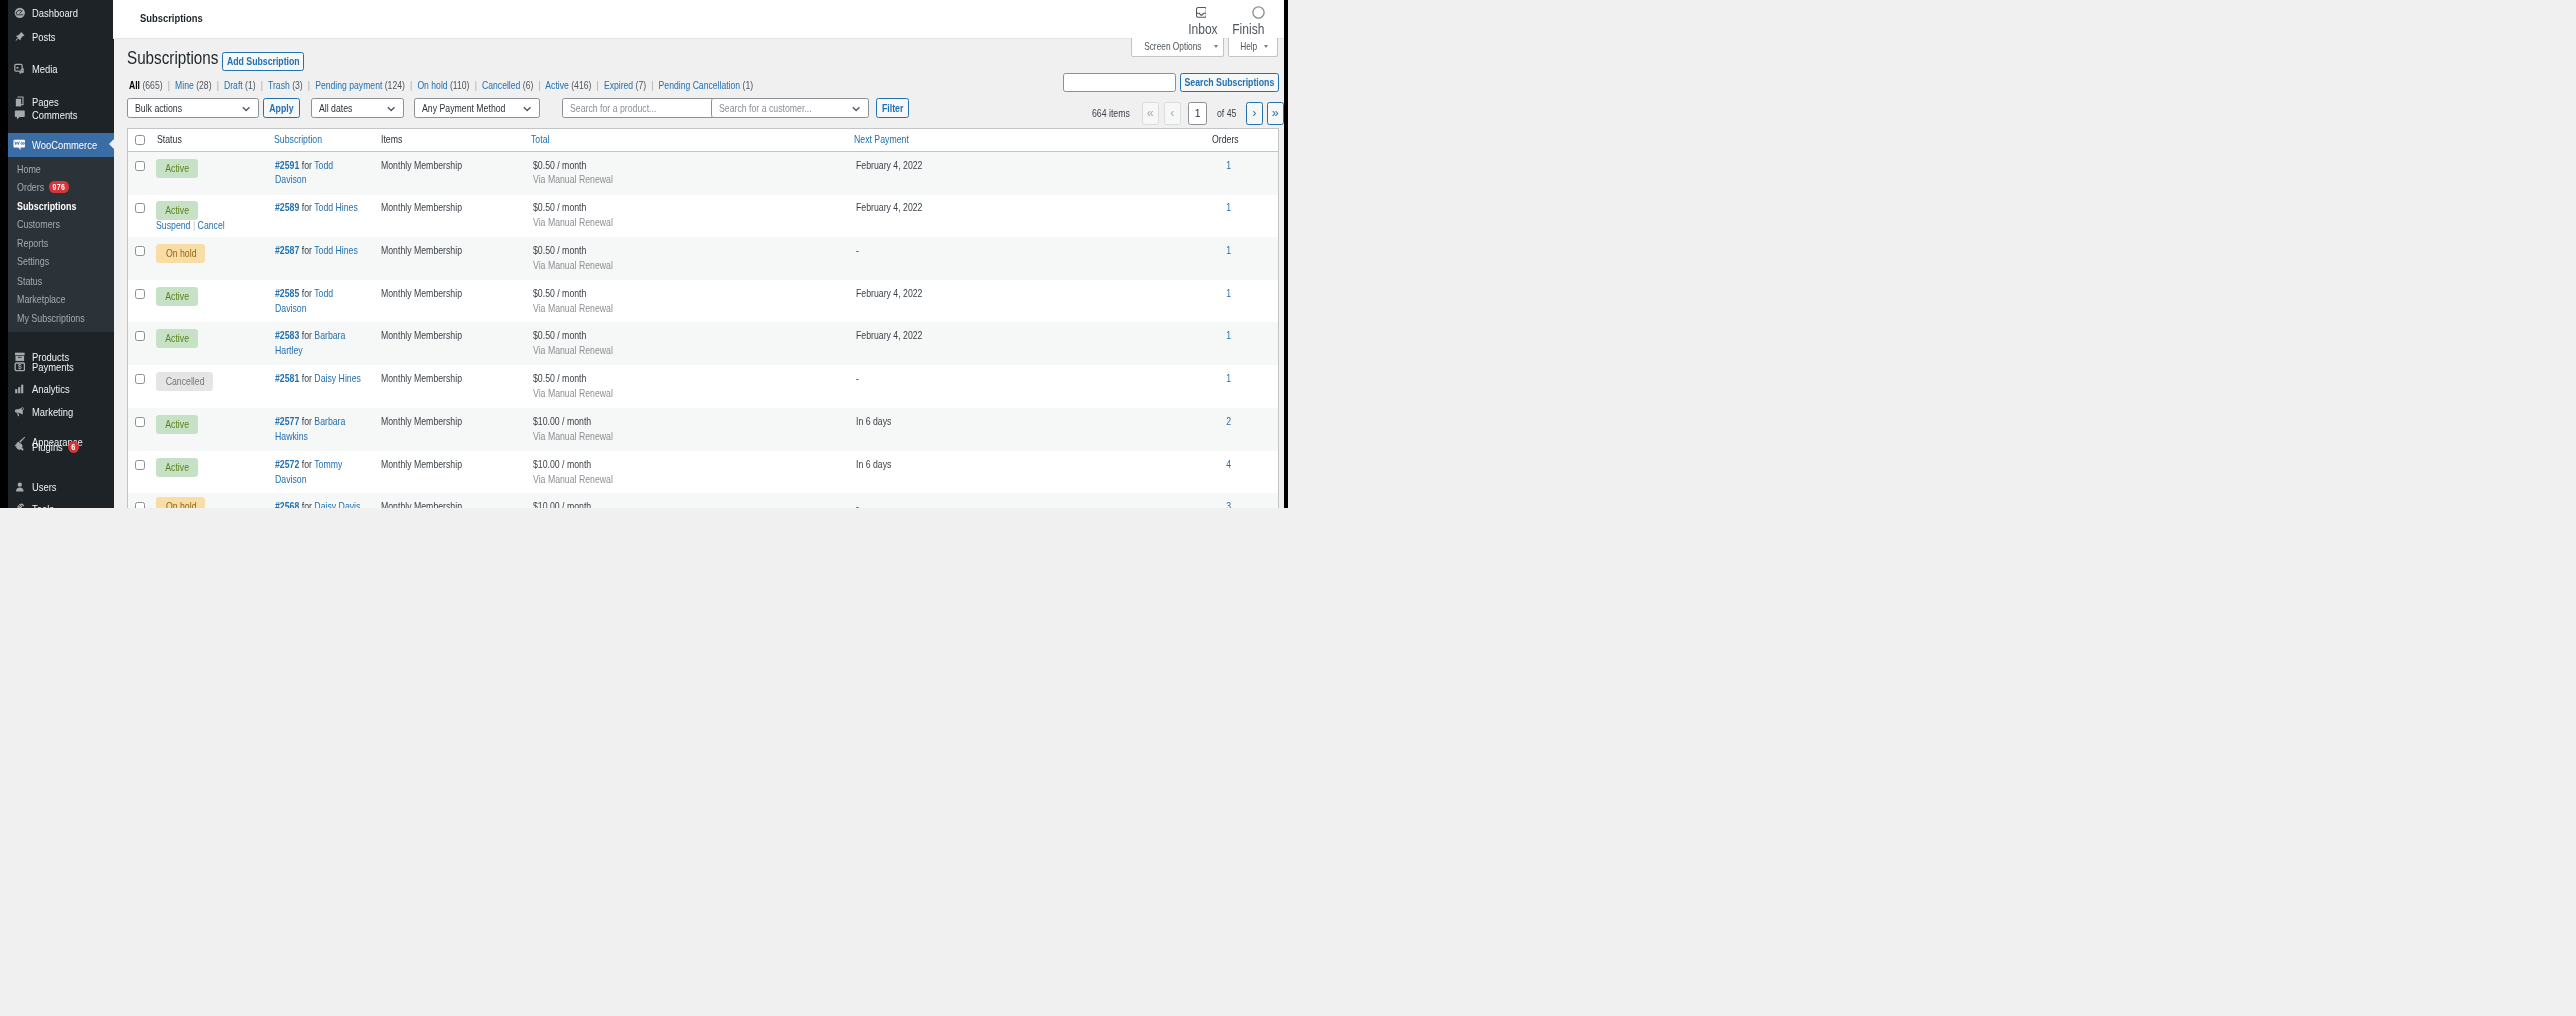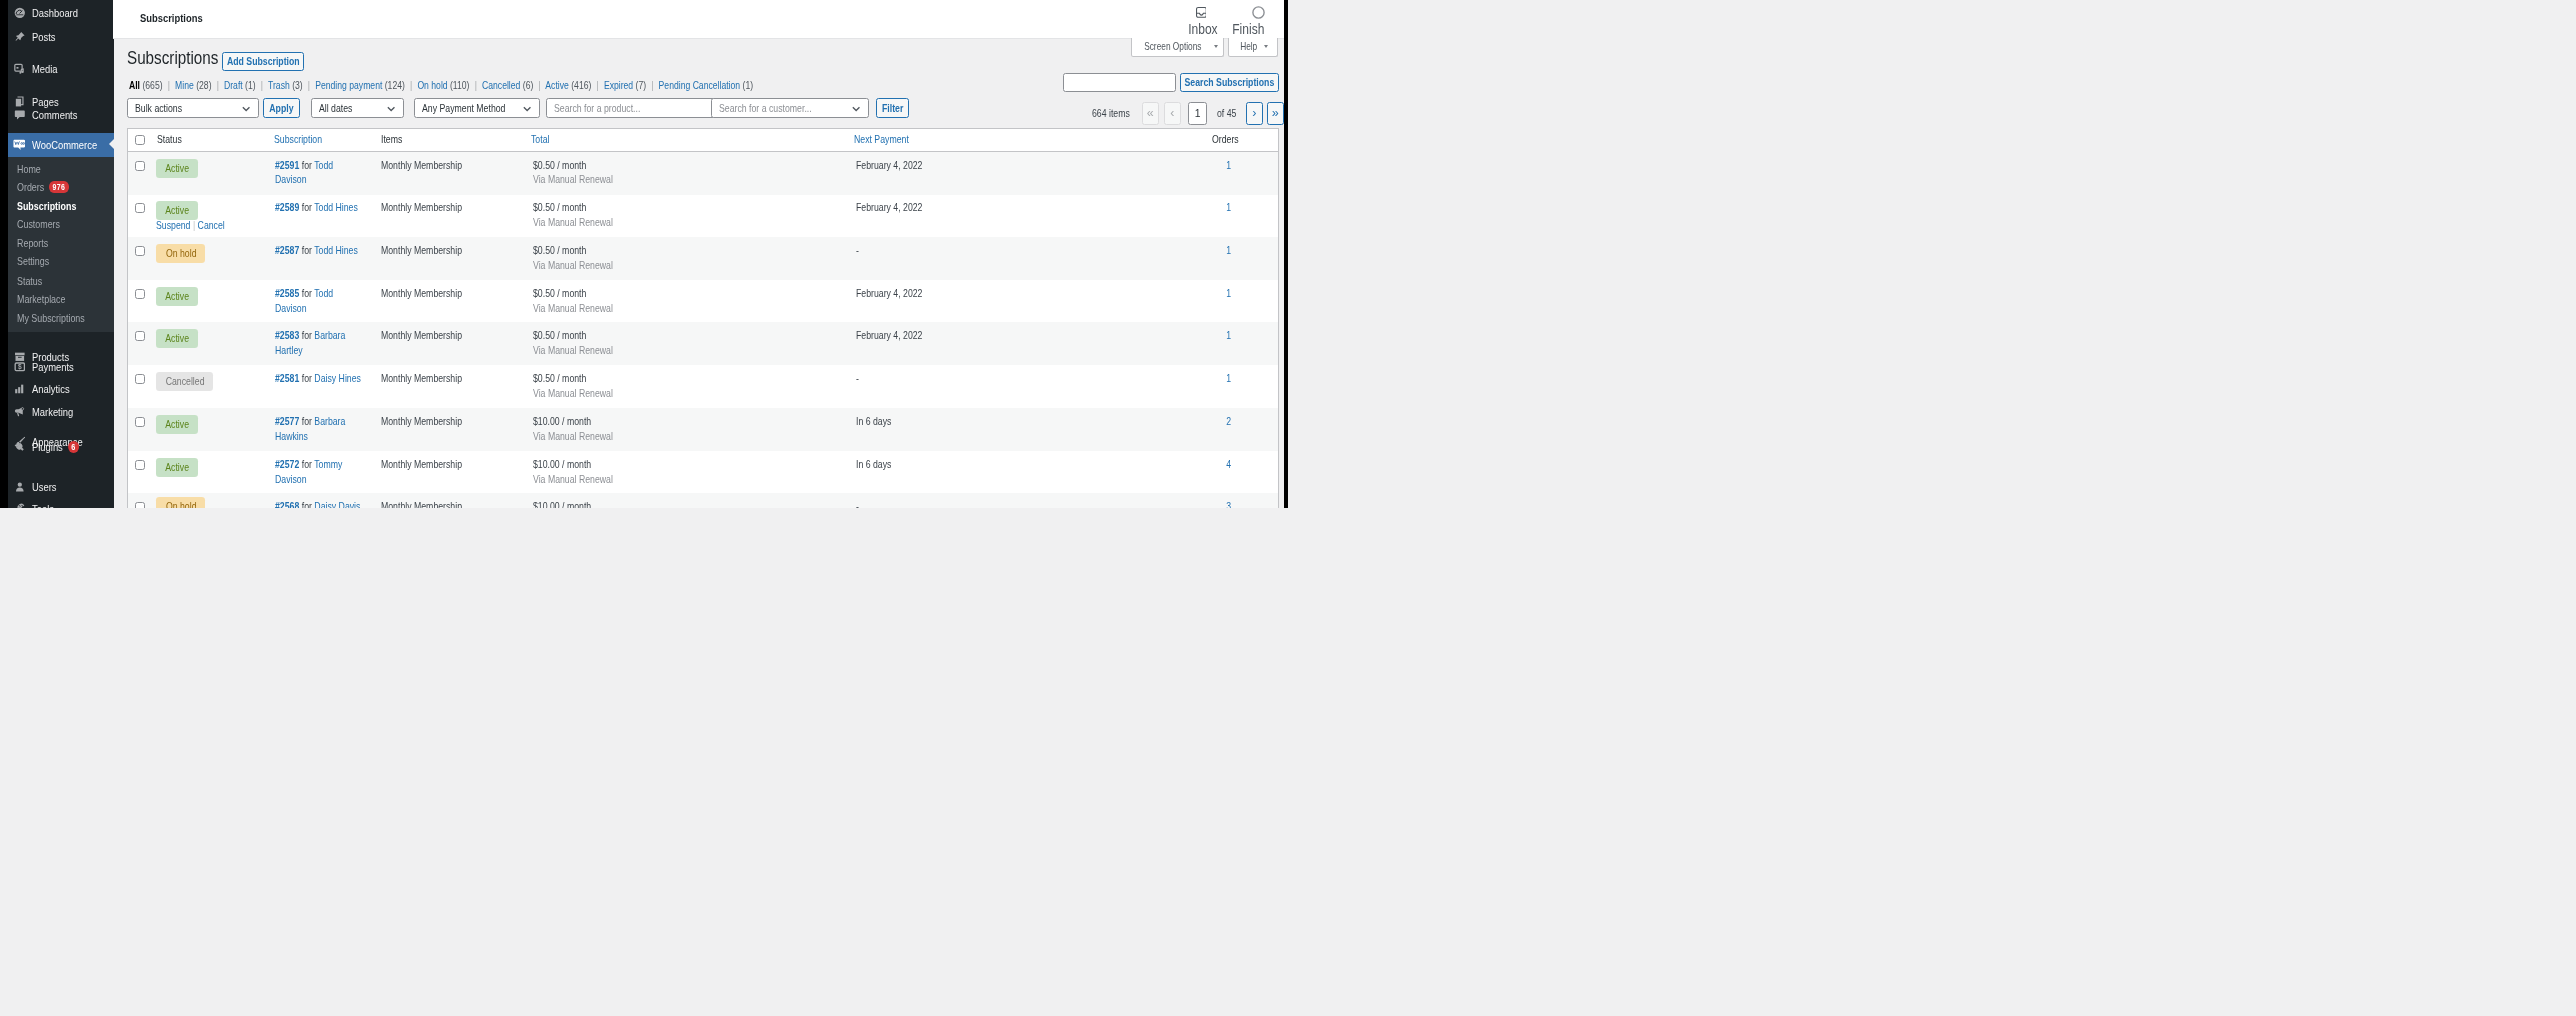--- a/index.html
+++ b/index.html
@@ -251,21 +251,21 @@
     <svg class="chev" width="8.3" height="5.8" viewBox="0 0 10 7">
       <path d="M1 1.5 5 5.5 9 1.5" fill="none" stroke="#50575e" stroke-width="1.6"></path>
     </svg>
   </div>
 <div class="sel" style="left:414px;width:126px">
     <span class="t">Any Payment Method</span>
     <svg class="chev" width="8.3" height="5.8" viewBox="0 0 10 7">
       <path d="M1 1.5 5 5.5 9 1.5" fill="none" stroke="#50575e" stroke-width="1.6"></path>
     </svg>
   </div>
-<div class="sel ph" style="left:546px;width:186px">
+<div class="sel ph" style="left:562px;width:186px">
     <span class="t">Search for a product...</span>
     <svg class="chev" width="8.3" height="5.8" viewBox="0 0 10 7">
       <path d="M1 1.5 5 5.5 9 1.5" fill="none" stroke="#50575e" stroke-width="1.6"></path>
     </svg>
   </div>
 <div class="sel ph" style="left:711px;width:158px">
     <span class="t">Search for a customer...</span>
     <svg class="chev" width="8.3" height="5.8" viewBox="0 0 10 7">
       <path d="M1 1.5 5 5.5 9 1.5" fill="none" stroke="#50575e" stroke-width="1.6"></path>
     </svg>

